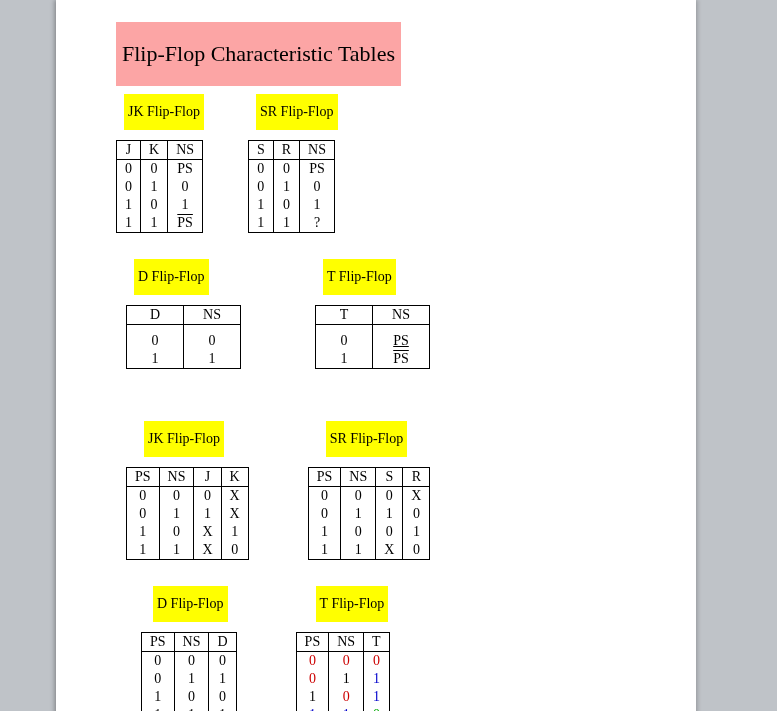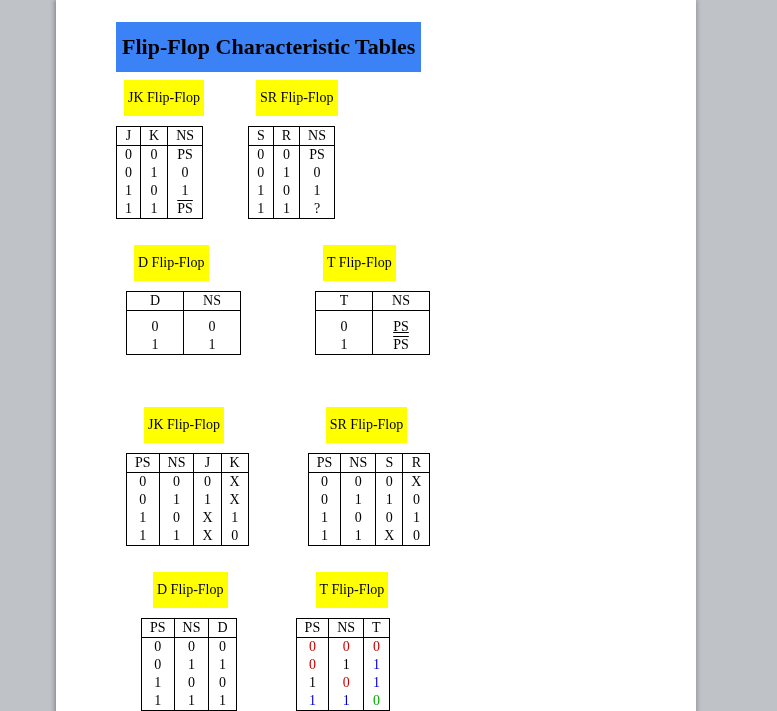--- a/index.html
+++ b/index.html
@@ -24,24 +24,24 @@
     background: #fff;
     box-shadow: -2px 0 4px rgba(0,0,0,0.25), 2px 0 4px rgba(0,0,0,0.15);
     padding-top: 22px;
   }
   .section {
     margin-left: 60px;
     margin-bottom: 26px;
   }
   .section-title {
     font-size: 22px;
-    font-weight: bold;
-    background: #3b82f6;
+    font-weight: normal;
+    background: #fca5a5;
     display: inline-block;
-    padding: 12px 6px;
+    padding: 19px 6px;
   }
   .subtables {
   }
   .tgroup {
     display: inline-block;
     vertical-align: top;
     margin-top: 8px;
     margin-right: 40px;
     margin-bottom: 18px;
   }

